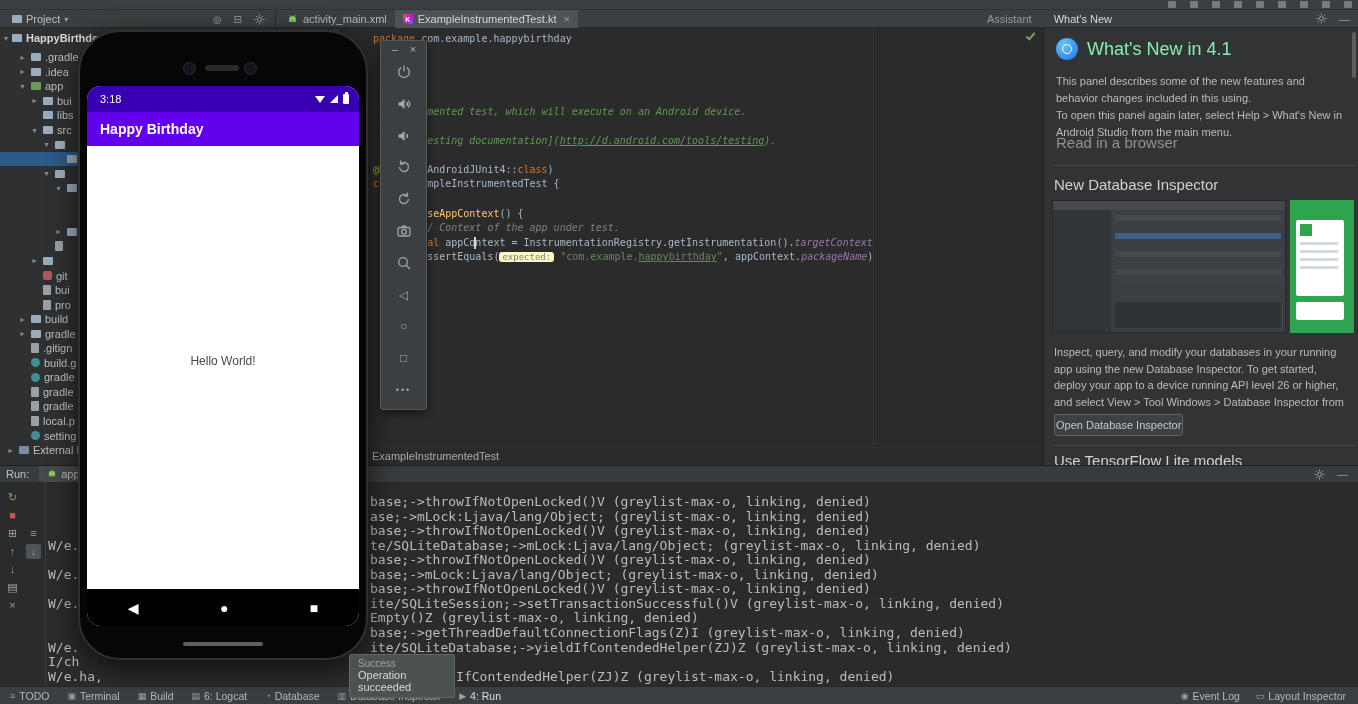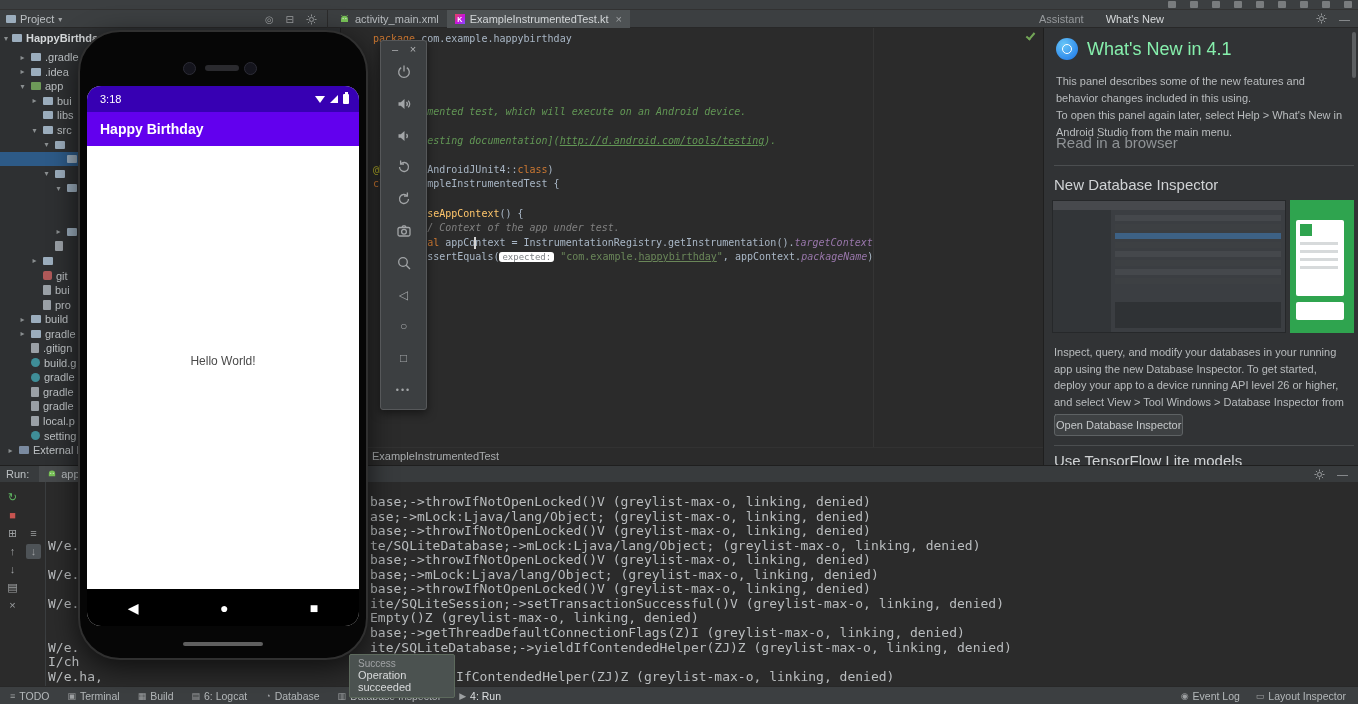--- a/index.html
+++ b/index.html
@@ -7,21 +7,21 @@
     font-family:"Liberation Sans","DejaVu Sans",sans-serif; }
   #root { position:relative; width:1358px; height:704px; background:#2b2b2b; color:#bbb; }
   .abs { position:absolute; }
 
   
   #top-strip { left:0; top:0; width:1358px; height:10px; background:#3c3f41; border-bottom:1px solid #323232; }
   #top-icons { right:6px; top:1px; display:flex; gap:14px; }
   .tt-icon { width:8px; height:7px; background:#8d9193; opacity:.75; border-radius:1px; }
 
   #second-bar { left:0; top:10px; width:1358px; height:18px; background:#3c3f41; border-bottom:1px solid #282828; display:flex; }
-  #proj-header { width:328px; height:18px; display:flex; align-items:center; gap:4px; padding-left:6px; border-right:1px solid #2b2b2b; font-size:11px; color:#bcc0c3; }
+  #proj-header { width:276px; height:18px; display:flex; align-items:center; gap:4px; padding-left:12px; border-right:1px solid #2b2b2b; font-size:11px; color:#bcc0c3; }
   #proj-header .ph-icons { margin-left:auto; display:flex; gap:12px; padding-right:10px; color:#9da0a2; font-size:10px; align-items:center; }
   #tabbar { width:703px; height:18px; display:flex; align-items:stretch; padding-left:3px; }
   .ed-tab { display:flex; align-items:center; gap:5px; padding:0 8px; font-size:11px; color:#b6babd; }
   .ed-tab.active { background:#4e5254; color:#d3d6d8; }
   .k-icon { width:10px; height:10px; display:inline-flex; align-items:center; justify-content:center;
     background:linear-gradient(135deg,#e44857,#c711e1 55%,#7f52ff); color:#fff; font-size:7px; font-weight:bold; }
   .tab-close { color:#9da0a2; font-size:11px; margin-left:2px; }
   #assist-header { flex:1; display:flex; align-items:center; gap:22px; padding-left:8px; font-size:11px; }
   .assist-tab { color:#96999c; }
   .assist-tab.active { color:#d6d9db; }
@@ -50,21 +50,21 @@
   .seg-pl { color:#a9b7c6; }
   .seg-kw { color:#cc7832; }
   .seg-doc { color:#629755; font-style:italic; }
   .seg-doclink { color:#629755; font-style:italic; text-decoration:underline; }
   .seg-ann { color:#bbb529; }
   .seg-fn { color:#ffc66b; }
   .seg-cmt { color:#808080; font-style:italic; }
   .seg-prop { color:#9876aa; font-style:italic; }
   .seg-str { color:#6a8759; }
   .seg-strlink { color:#6a8759; text-decoration:underline; }
-  .seg-hint { color:#7d8184; background:#ffffff; border-radius:3px; padding:0 3px; font-size:9px; }
+  .seg-hint { color:#7d8184; background:#fef9c3; border-radius:3px; padding:0 3px; font-size:9px; }
   #margin-guide { left:873px; top:28px; width:1px; height:419px; background:#353535; }
   #caret { left:474px; top:237px; width:1.5px; height:12px; background:#d4d4d4; }
   #inspect-ok { left:1028px; top:31px; width:5px; height:9px; border-right:2px solid #73a657; border-bottom:2px solid #73a657; transform:rotate(40deg); }
   #breadcrumb-bar { left:340px; top:447px; width:703px; height:17px; background:#2b2b2b; border-top:1px solid #323232; border-left:1px solid #1f1f1f; display:flex; align-items:center; padding-left:31px; font-size:11px; color:#a9acae; }
 
   
   #assistant { left:1043px; top:28px; width:315px; height:437px; background:#313335; border-left:1px solid #1f1f1f; overflow:hidden; }
   #wn-title-row { position:absolute; left:12px; top:10px; display:flex; align-items:center; gap:9px; }
   #wn-logo { width:22px; height:22px; border-radius:50%; background:radial-gradient(circle at 35% 30%, #67c6f7, #1a73e8); position:relative; }
   #wn-logo:after { content:""; position:absolute; left:6px; top:6px; width:8px; height:8px; border:1.5px solid #fff; border-radius:50%; }

